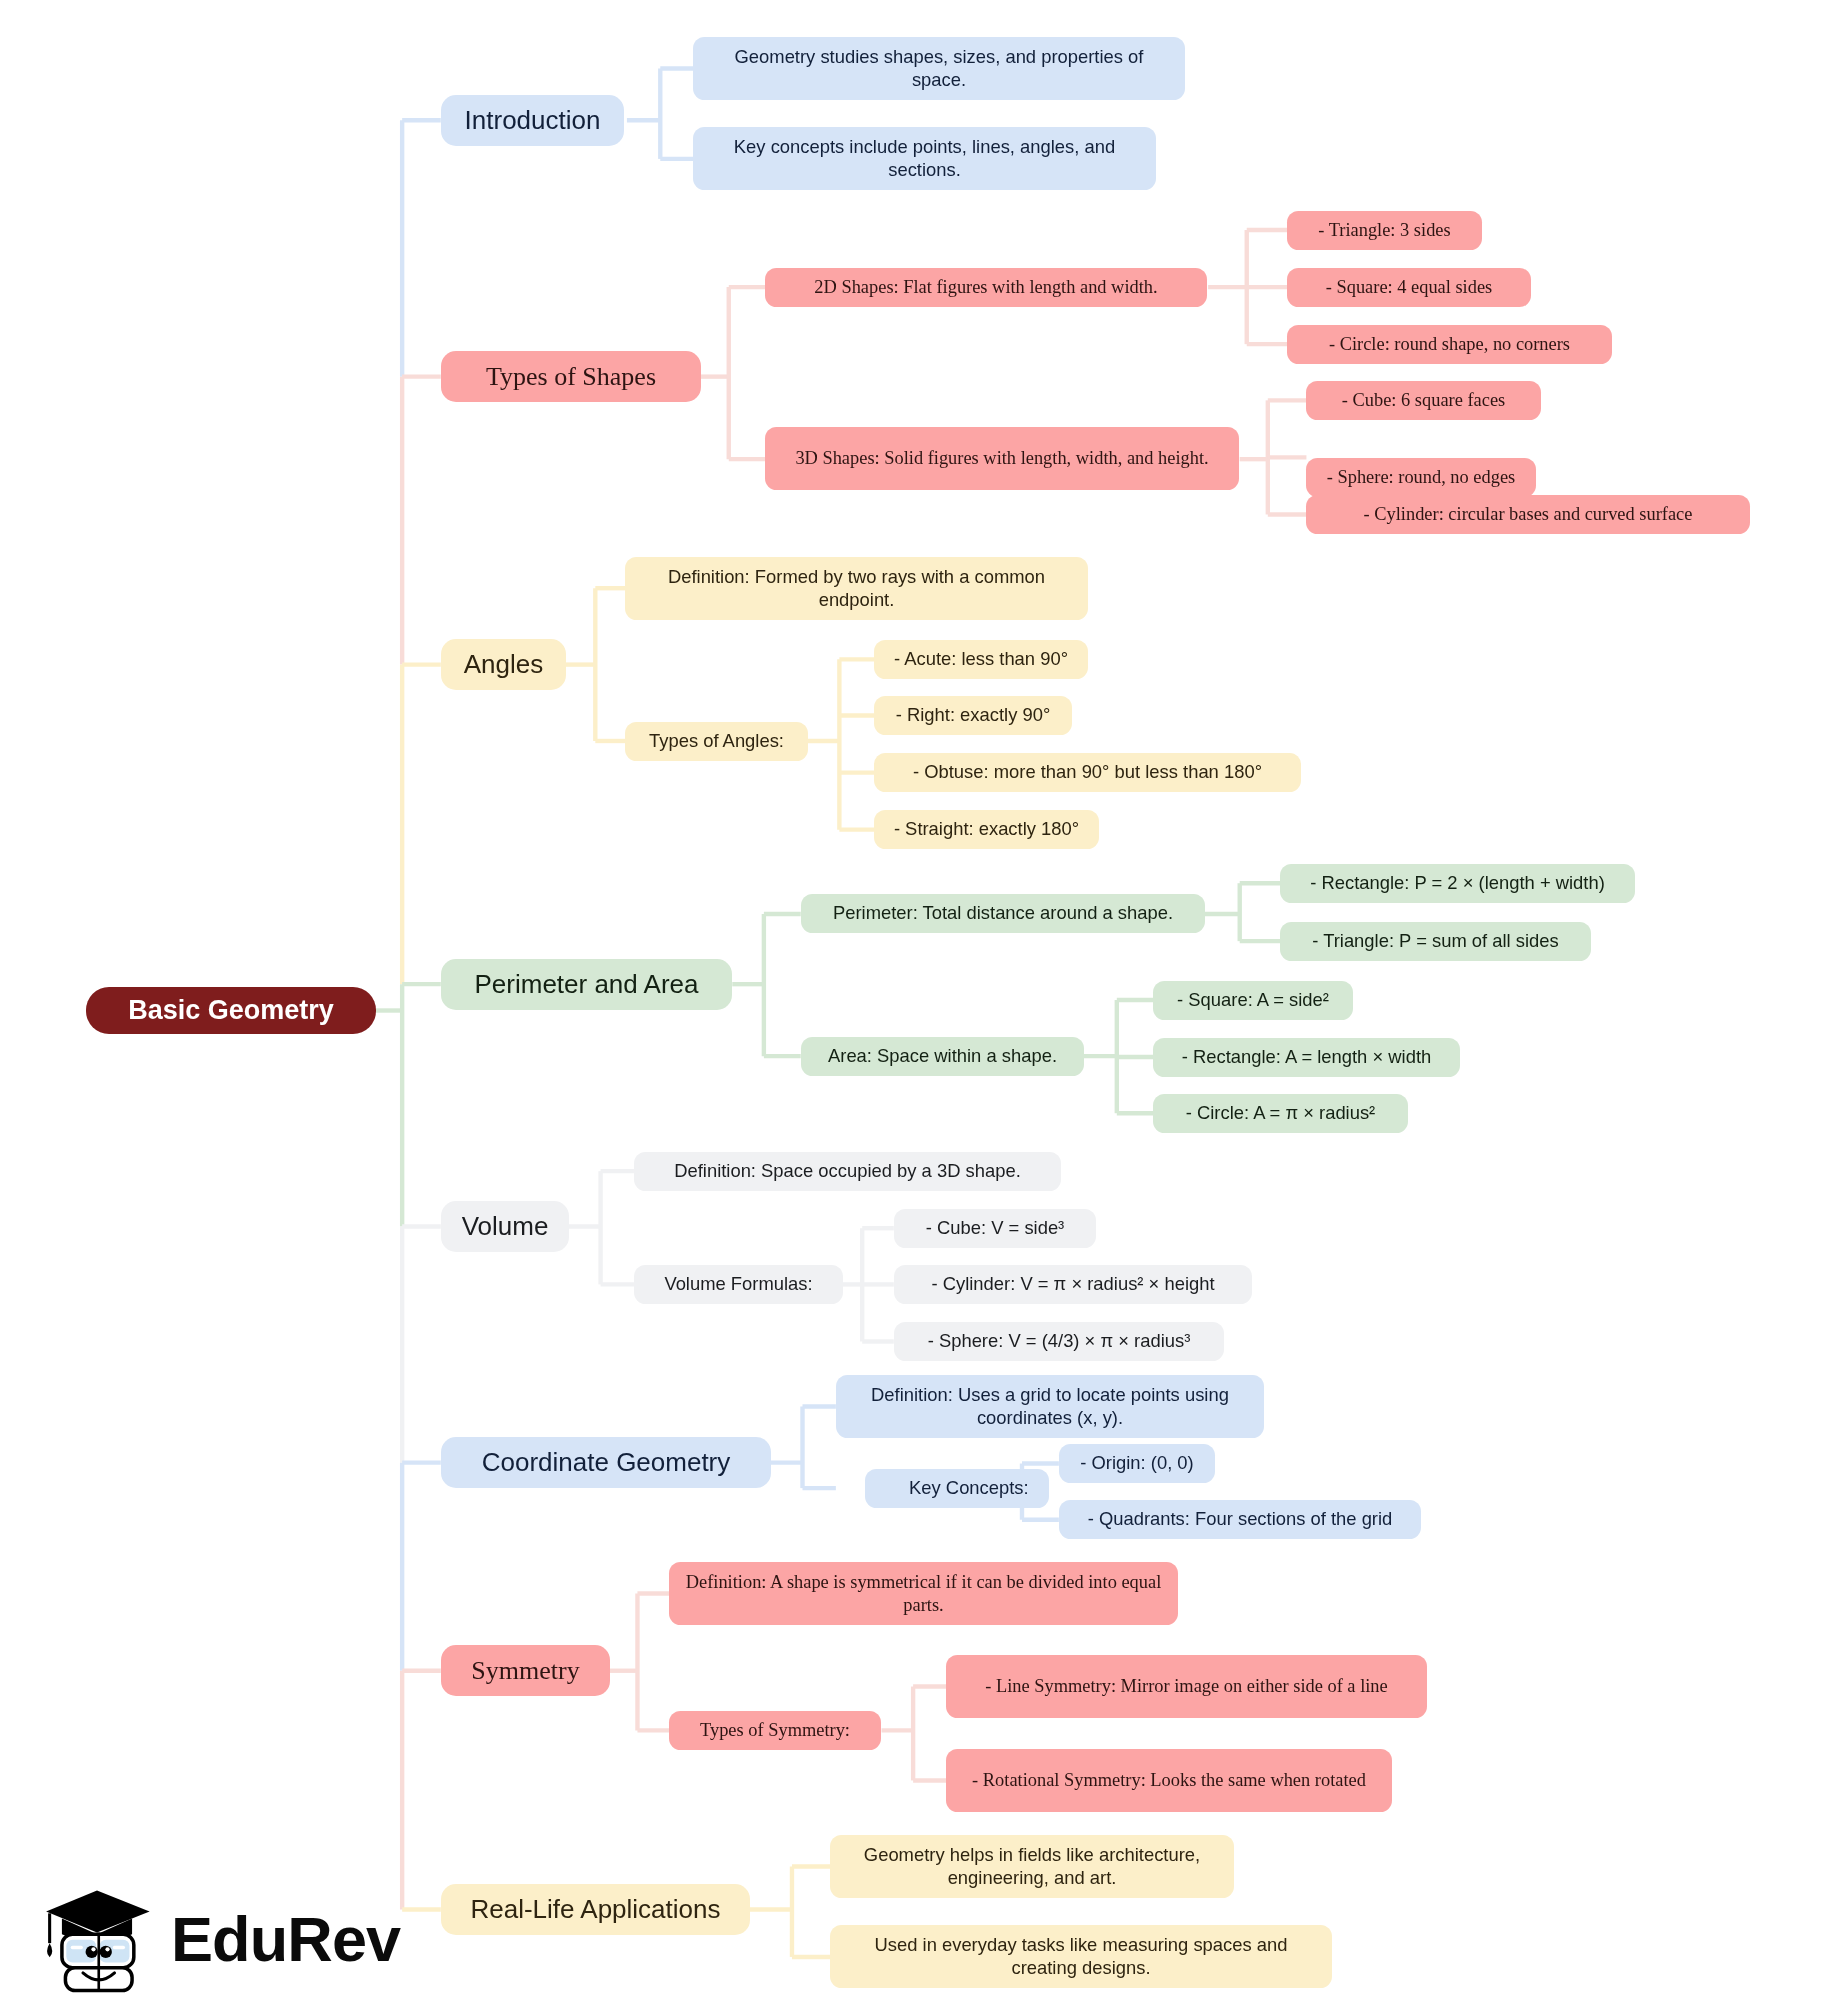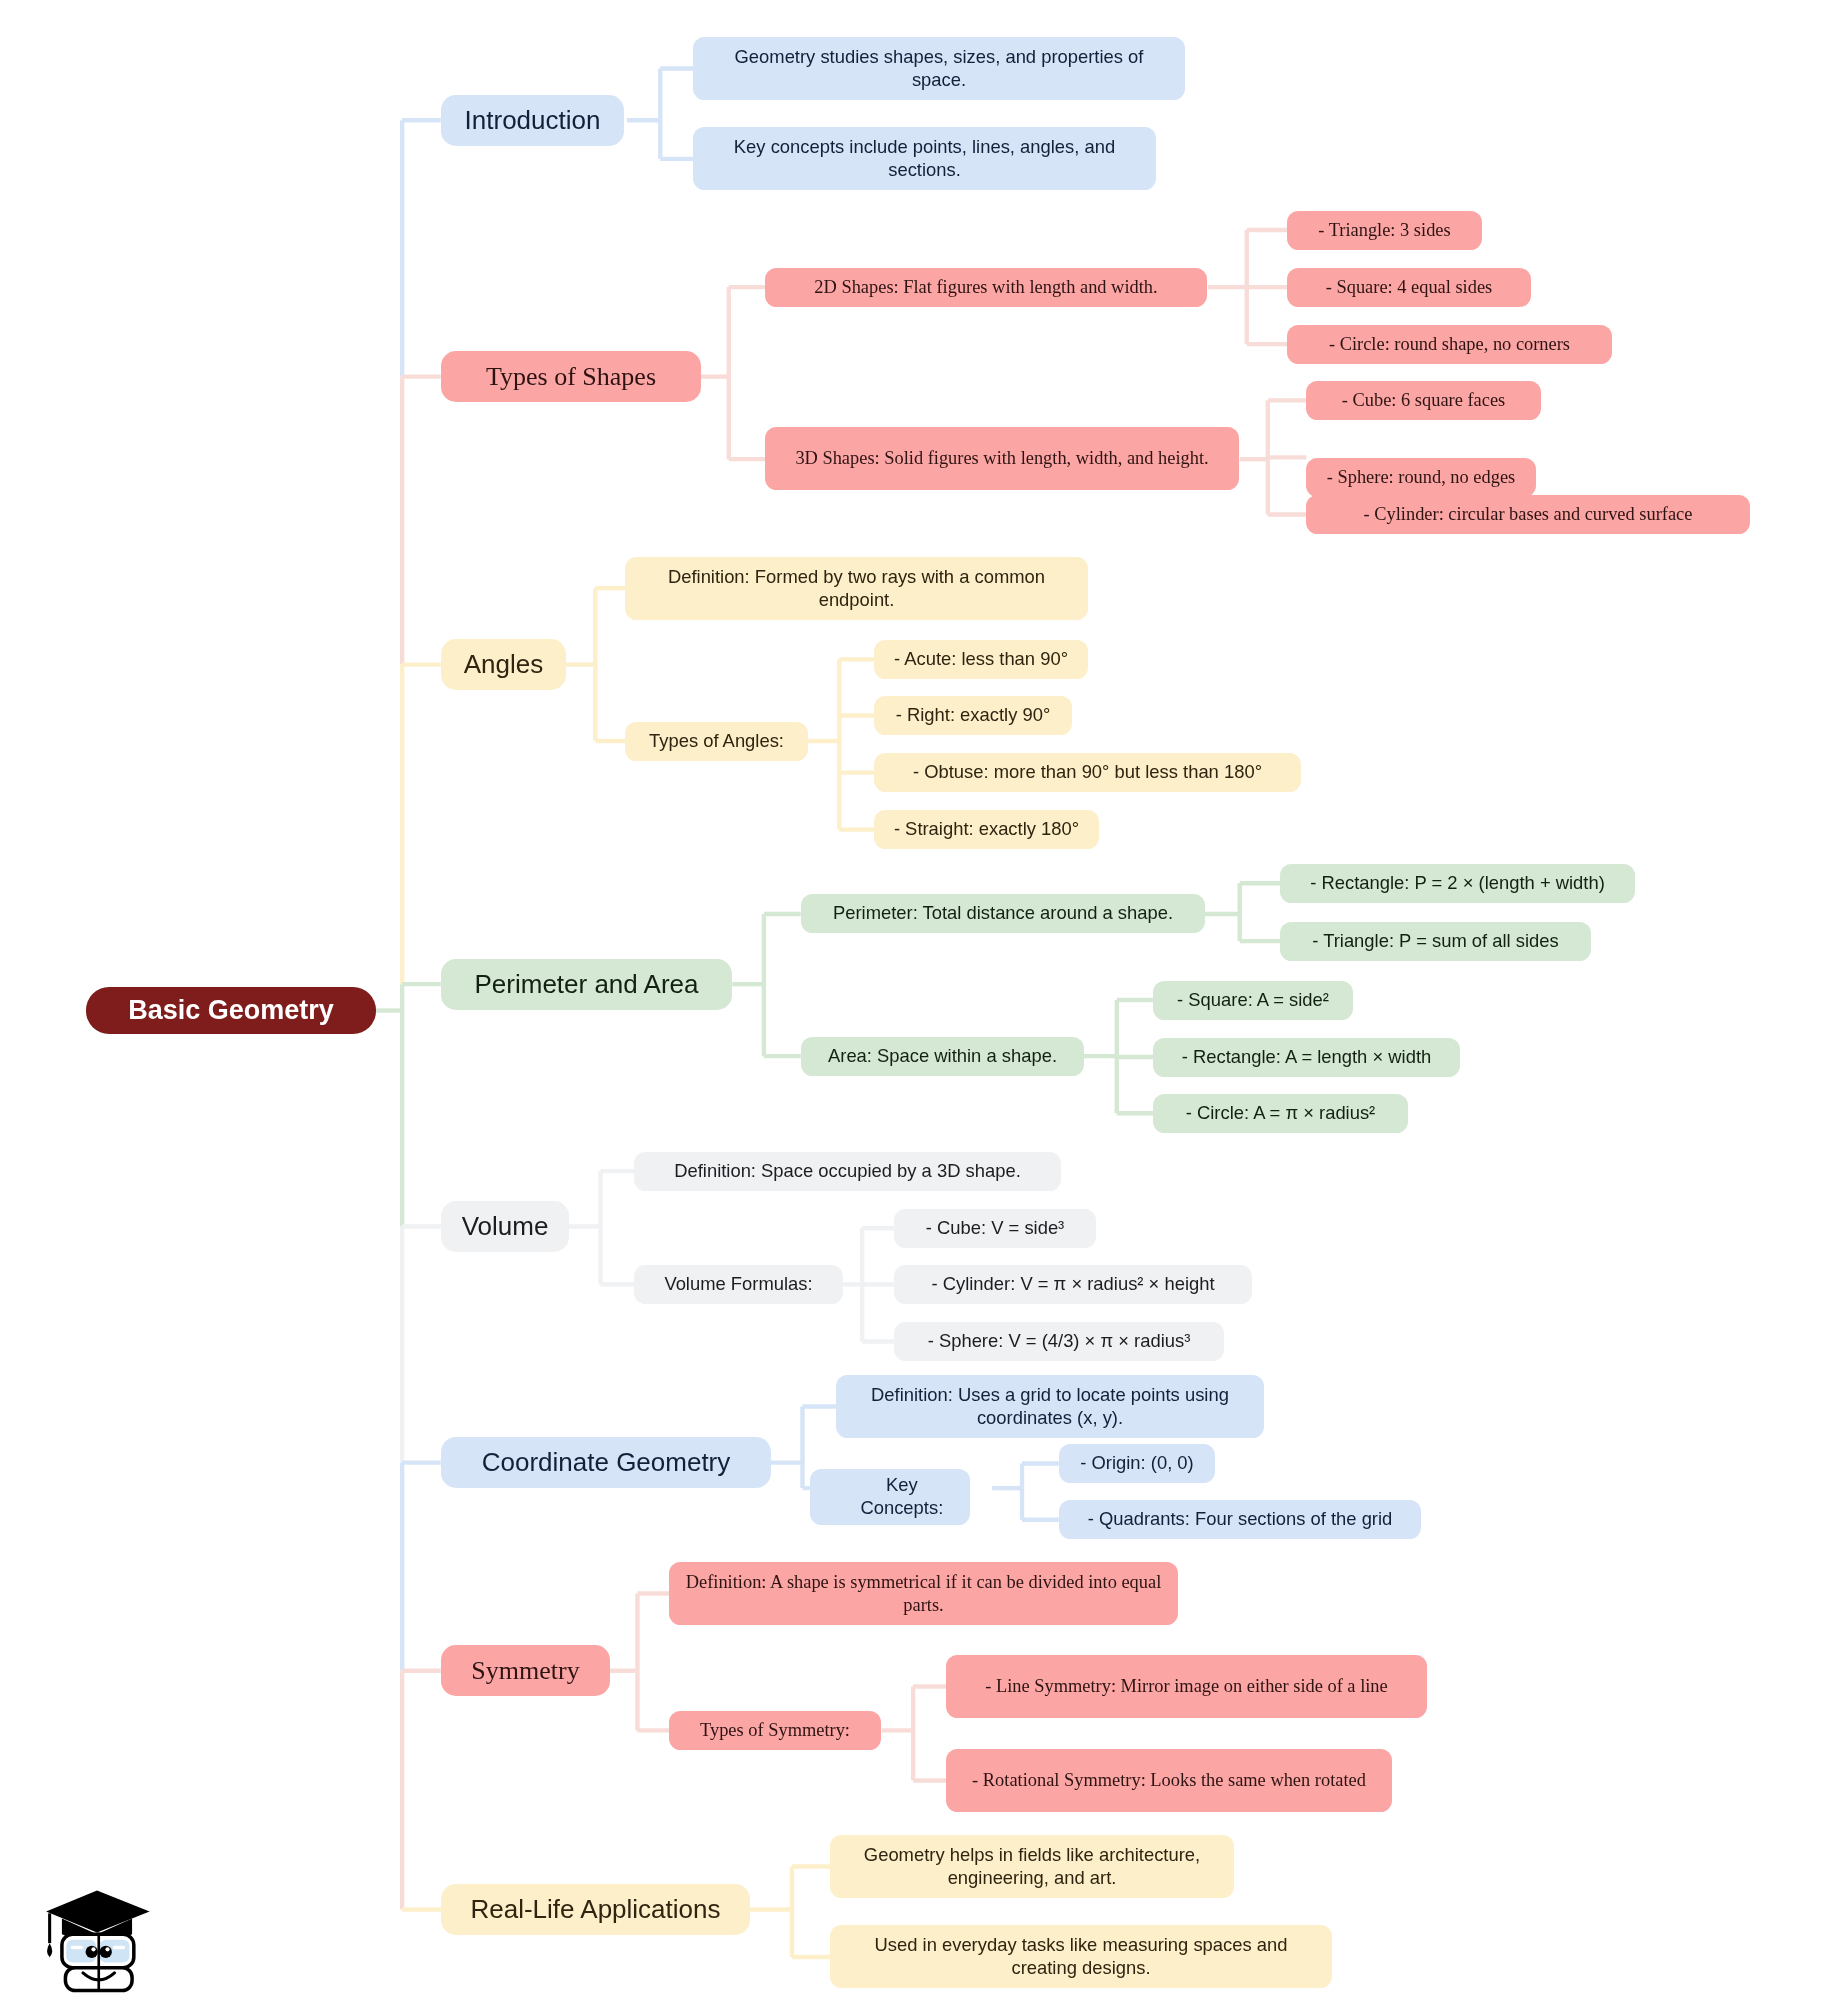--- a/index.html
+++ b/index.html
@@ -206,21 +206,21 @@
       <div class="node lvl3 c-green" id="node-b3c1g1" style="left: 1153px; top: 1038px; width: 307px; min-height: 39px;">- Rectangle: A = length × width</div>
       <div class="node lvl3 c-green" id="node-b3c1g2" style="left: 1153px; top: 1094px; width: 255px; min-height: 39px;">- Circle: A = π × radius²</div>
       <div class="node lvl1 c-gray" id="node-b4" style="left: 441px; top: 1201px; width: 128px; min-height: 51px;">Volume</div>
       <div class="node lvl2 c-gray" id="node-b4c0" style="left: 634px; top: 1152px; width: 427px; min-height: 39px;">Definition: Space occupied by a 3D shape.</div>
       <div class="node lvl2 c-gray" id="node-b4c1" style="left: 634px; top: 1265px; width: 209px; min-height: 39px;">Volume Formulas:</div>
       <div class="node lvl3 c-gray" id="node-b4c1g0" style="left: 894px; top: 1209px; width: 202px; min-height: 39px;">- Cube: V = side³</div>
       <div class="node lvl3 c-gray" id="node-b4c1g1" style="left: 894px; top: 1265px; width: 358px; min-height: 39px;">- Cylinder: V = π × radius² × height</div>
       <div class="node lvl3 c-gray" id="node-b4c1g2" style="left: 894px; top: 1322px; width: 330px; min-height: 39px;">- Sphere: V = (4/3) × π × radius³</div>
       <div class="node lvl1 c-blue" id="node-b5" style="left: 441px; top: 1437px; width: 330px; min-height: 51px;">Coordinate Geometry</div>
       <div class="node lvl2 c-blue" id="node-b5c0" style="left: 836px; top: 1375px; width: 428px; min-height: 63px;">Definition: Uses a grid to locate points using coordinates (x, y).</div>
-      <div class="node lvl2 c-blue" id="node-b5c1" style="left: 810px; top: 1469px; width: 160px; min-height: 39px; padding-left: 36px;">Key Concepts:</div>
+      <div class="node lvl2 c-blue" id="node-b5c1" style="left: 865px; top: 1469px; width: 184px; min-height: 39px; padding-left: 36px;">Key Concepts:</div>
       <div class="node lvl3 c-blue" id="node-b5c1g0" style="left: 1059px; top: 1444px; width: 156px; min-height: 39px;">- Origin: (0, 0)</div>
       <div class="node lvl3 c-blue" id="node-b5c1g1" style="left: 1059px; top: 1500px; width: 362px; min-height: 39px;">- Quadrants: Four sections of the grid</div>
       <div class="node lvl1 c-pink" id="node-b6" style="left: 441px; top: 1645px; width: 169px; min-height: 51px;">Symmetry</div>
       <div class="node lvl2 c-pink" id="node-b6c0" style="left: 669px; top: 1562px; width: 509px; min-height: 63px;">Definition: A shape is symmetrical if it can be divided into equal parts.</div>
       <div class="node lvl2 c-pink" id="node-b6c1" style="left: 669px; top: 1711px; width: 212px; min-height: 39px;">Types of Symmetry:</div>
       <div class="node lvl3 c-pink" id="node-b6c1g0" style="left: 946px; top: 1655px; width: 481px; min-height: 63px;">- Line Symmetry: Mirror image on either side of a line</div>
       <div class="node lvl3 c-pink" id="node-b6c1g1" style="left: 946px; top: 1749px; width: 446px; min-height: 63px;">- Rotational Symmetry: Looks the same when rotated</div>
       <div class="node lvl1 c-yellow" id="node-b7" style="left: 441px; top: 1884px; width: 309px; min-height: 51px;">Real-Life Applications</div>
       <div class="node lvl2 c-yellow" id="node-b7c0" style="left: 830px; top: 1835px; width: 404px; min-height: 63px;">Geometry helps in fields like architecture, engineering, and art.</div>
       <div class="node lvl2 c-yellow" id="node-b7c1" style="left: 830px; top: 1925px; width: 502px; min-height: 63px;">Used in everyday tasks like measuring spaces and creating designs.</div>
@@ -246,16 +246,17 @@
       <circle cx="76" cy="82" r="7" fill="#000000"></circle>
       <circle cx="62" cy="79" r="2.4" fill="#ffffff"></circle>
       <circle cx="78" cy="79" r="2.4" fill="#ffffff"></circle>
 
       <rect x="30" y="100" width="76" height="26" rx="11" fill="#ffffff" stroke="#000000" stroke-width="4"></rect>
 
       <path d="M50,106 q18,16 36,0" stroke="#000000" stroke-width="3.5" fill="none" stroke-linecap="round"></path>
 
       <path d="M68,60 L68,126" stroke="#000000" stroke-width="3" fill="none"></path>
     </svg>
+    <div id="logo-word">EduRev</div>
   </div>
 
 </div>
 
 
 </body></html>

